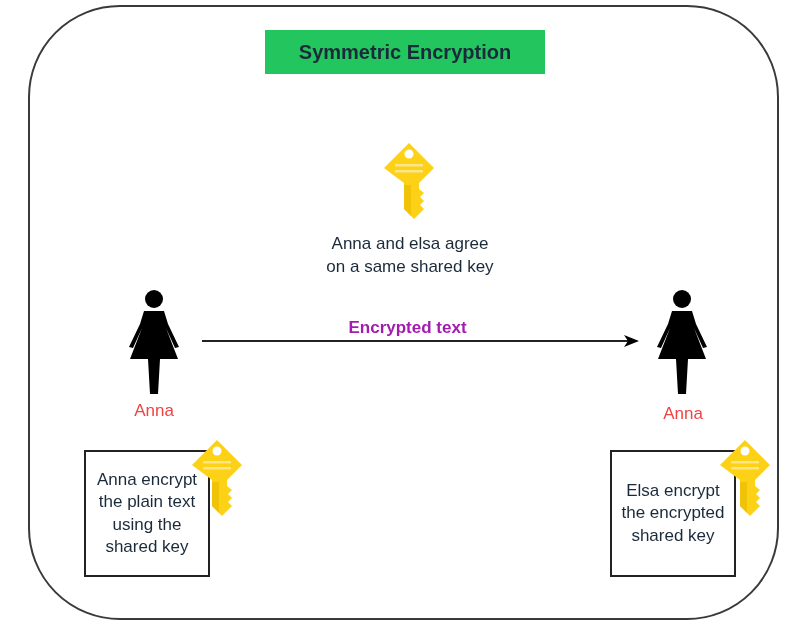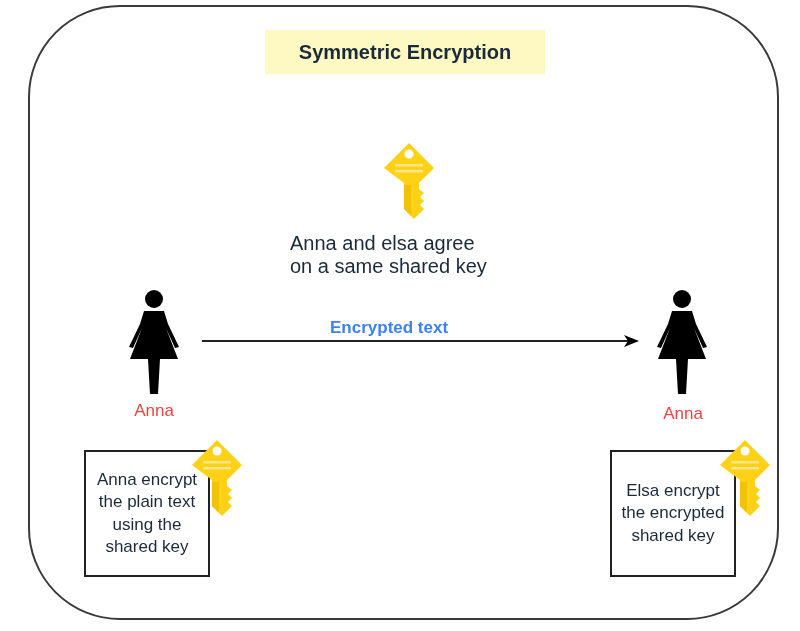--- a/index.html
+++ b/index.html
@@ -1,26 +1,26 @@
 <!DOCTYPE html>
 <html><head>
 <meta charset="utf-8">
 <style>
   html, body { margin:0; padding:0; background:#ffffff; }
   body { width:800px; height:631px; position:relative; overflow:hidden;
          font-family:"Liberation Sans", sans-serif; color:#1b2a3a; }
   .frame { position:absolute; left:28px; top:5px; width:751px; height:615px;
            border:2px solid #3a3a3a; border-radius:92px; box-sizing:border-box; }
   .title { position:absolute; left:265px; top:30px; width:280px; height:44px;
-           background:#fef9c3; display:flex; align-items:center; justify-content:center;
+           background:#22c55e; display:flex; align-items:center; justify-content:center;
            font-weight:bold; font-size:20px; color:#1b2a3a; }
-  .text { position:absolute; text-align:left; font-size:20px; line-height:23px; color:#1b2a3a; }
+  .text { position:absolute; text-align:center; font-size:17px; line-height:23px; color:#1b2a3a; }
   .agree { left:290px; top:232px; width:240px; }
-  .arrow-label { position:absolute; left:330px; top:318px; width:155px; 
-                 font-weight:bold; font-size:17px; color:#3b82f6; }
+  .arrow-label { position:absolute; left:330px; top:318px; width:155px; text-align:center;
+                 font-weight:bold; font-size:17px; color:#a21caf; }
   .name { position:absolute; font-size:17px; color:#ef4444; text-align:center; width:80px; }
   .note { position:absolute; width:126px; height:127px; border:2px solid #222;
           box-sizing:border-box; background:#fff; display:flex; align-items:center;
           justify-content:center; text-align:center; font-size:17px; line-height:22.5px; color:#1b2a3a; }
   svg { position:absolute; overflow:visible; }
 </style>
 </head>
 <body>
 
 <div class="frame"></div>

